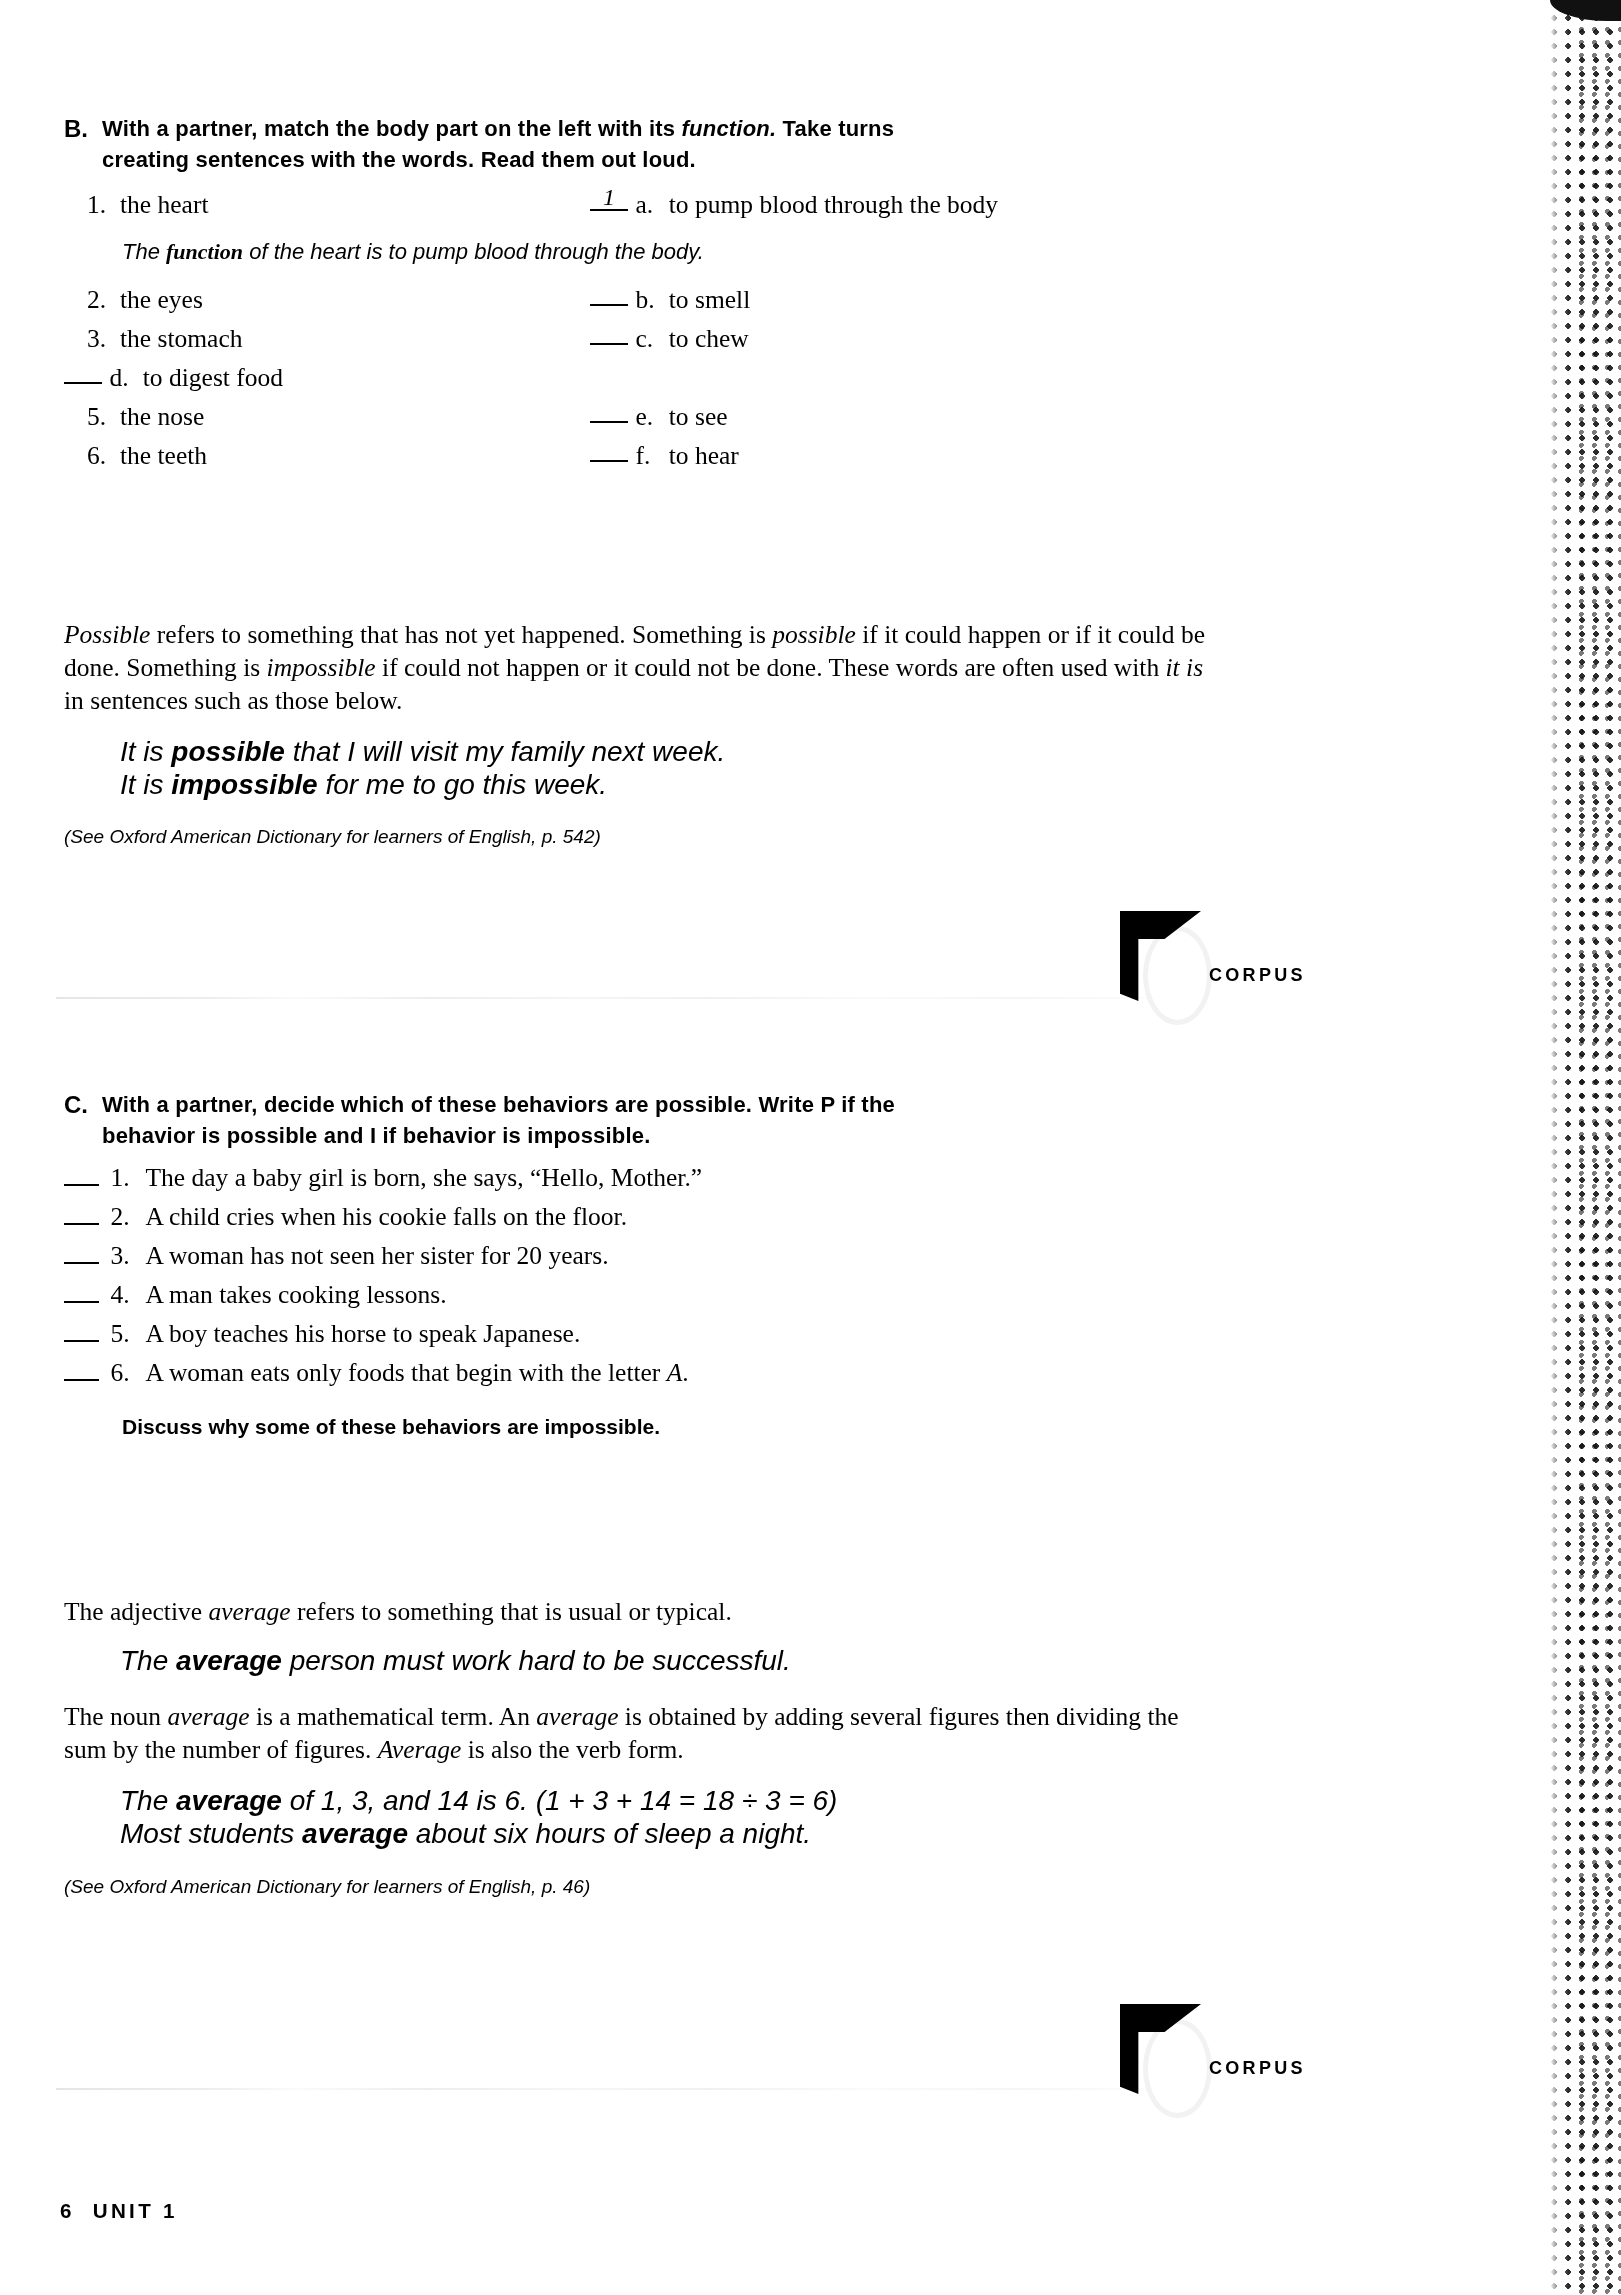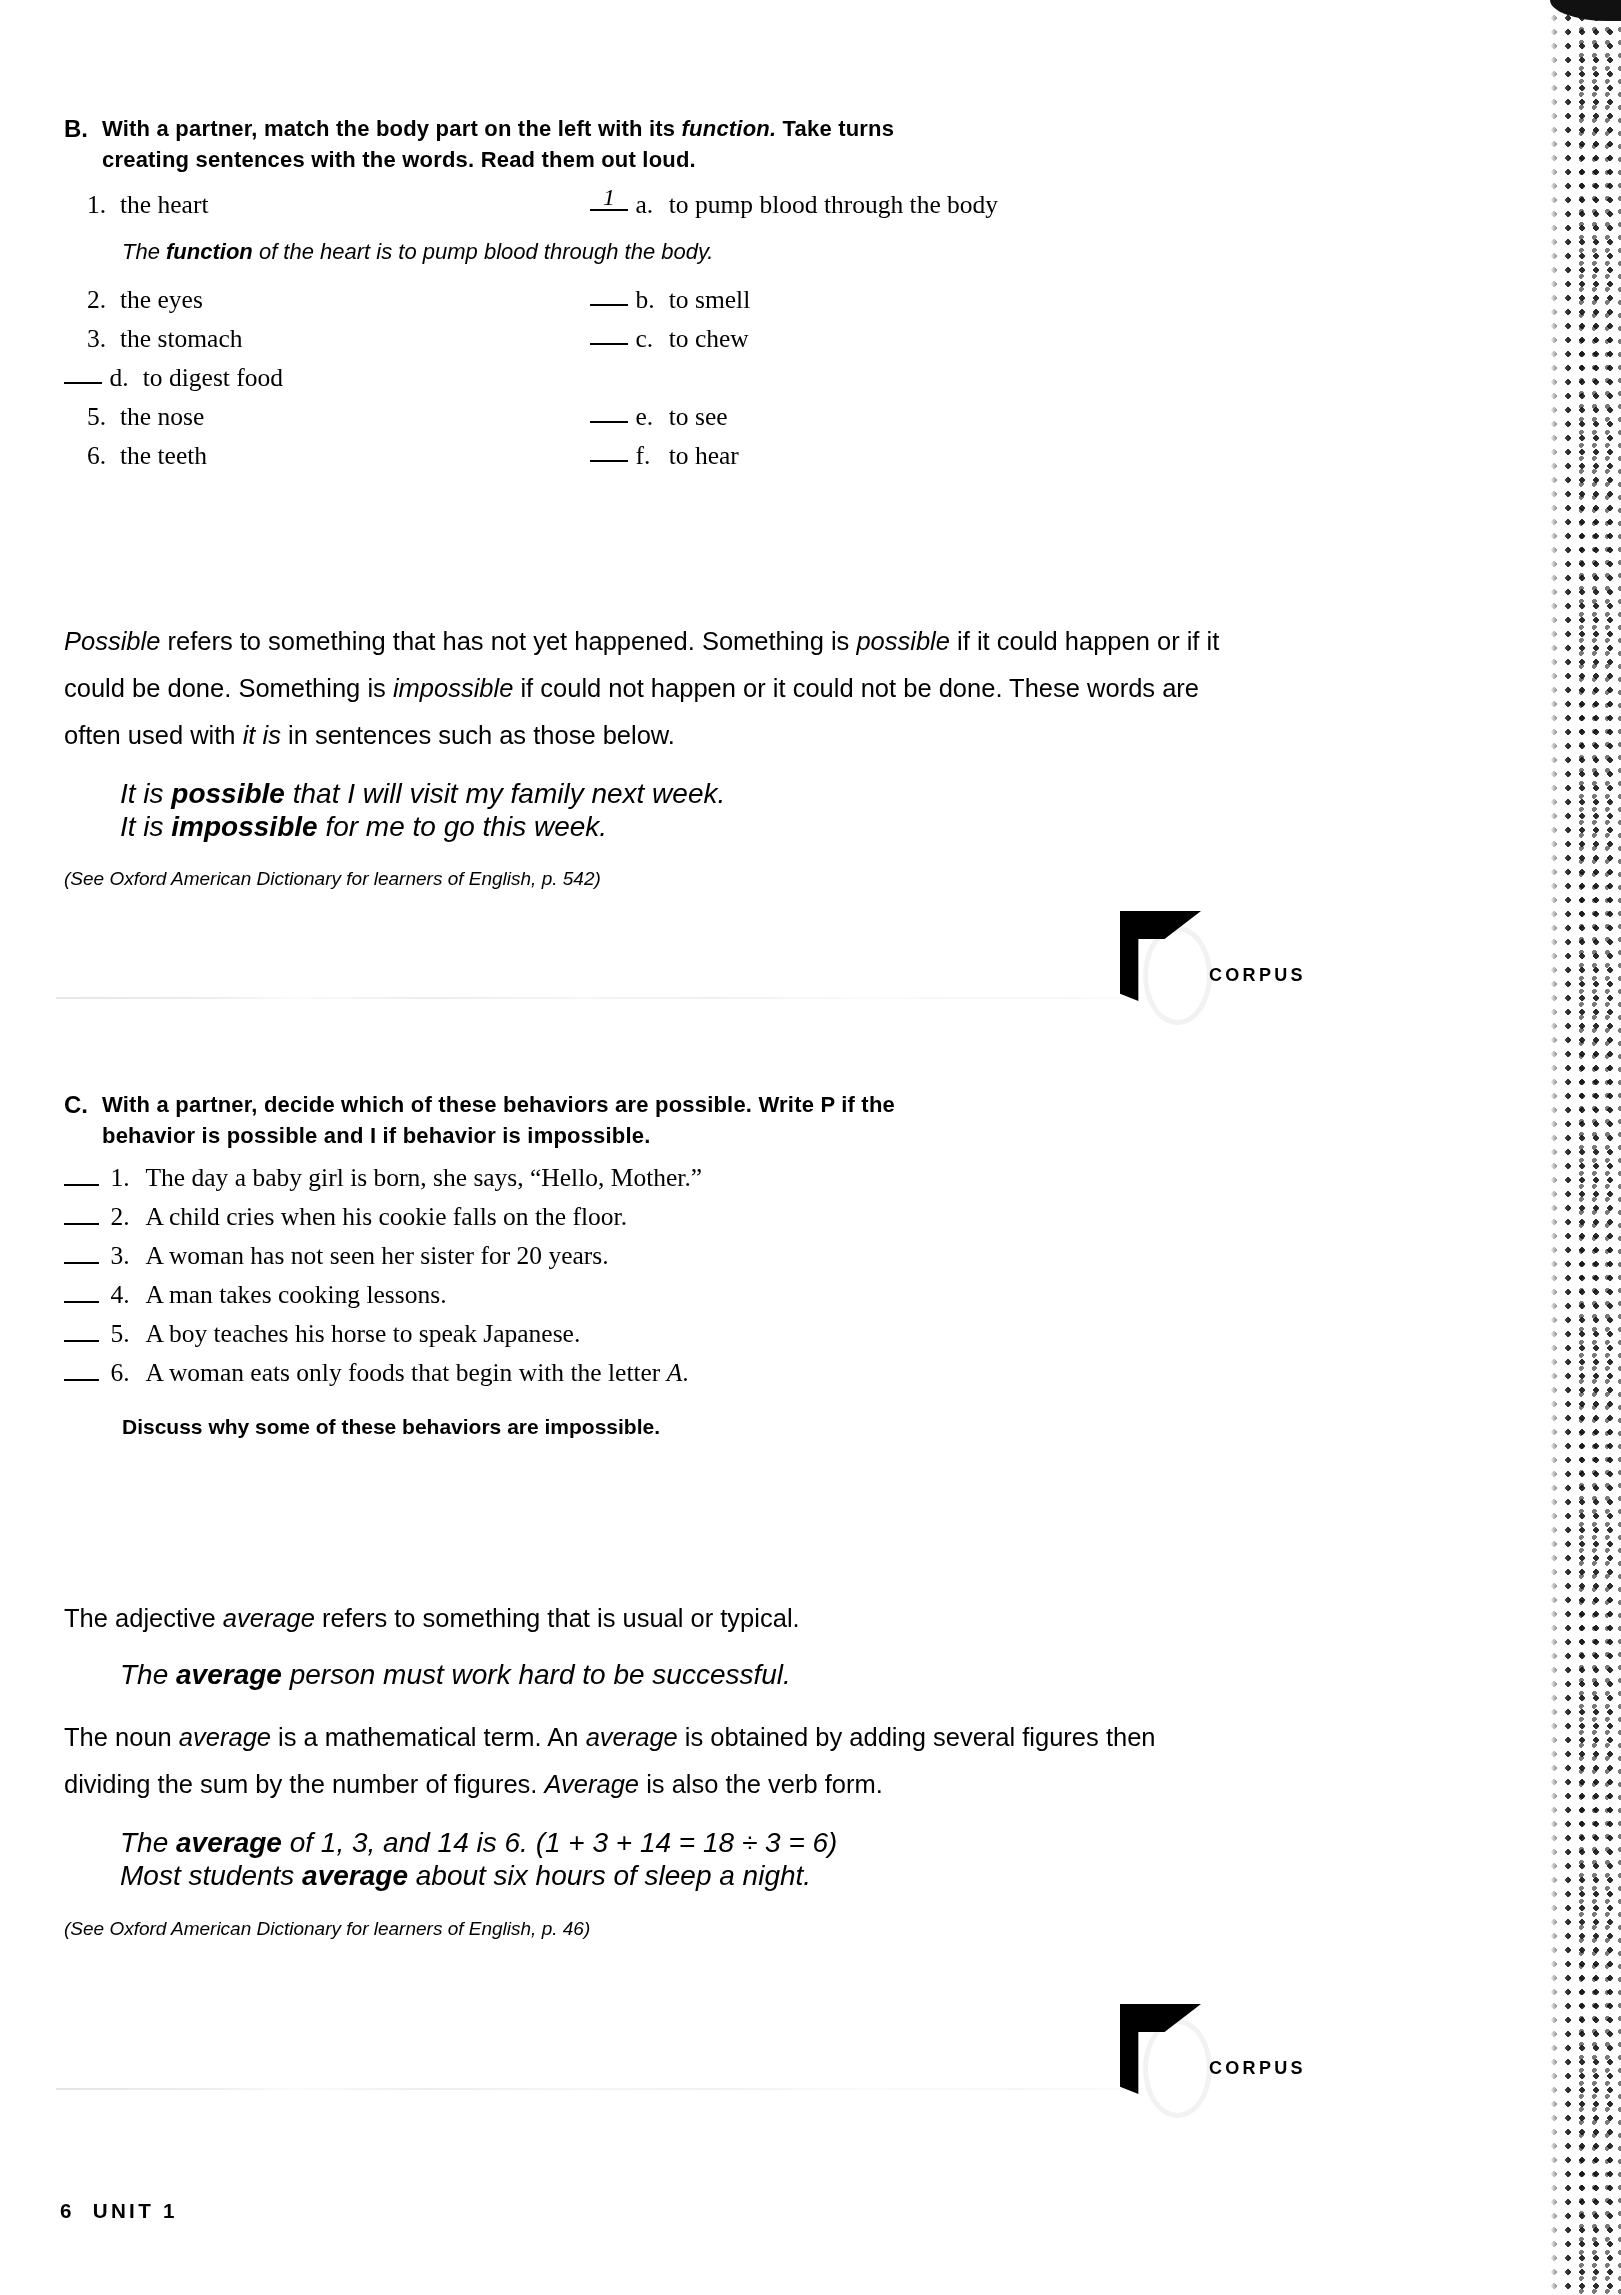--- a/index.html
+++ b/index.html
@@ -102,27 +102,27 @@
   .opt-letter { display: inline-block; min-width: 27px; }
 
   .example-sentence {
     font-family: "Liberation Sans", sans-serif;
     font-style: italic;
     font-size: 22px;
     padding-left: 58px;
     margin-top: 6.6px;
     line-height: 31px;
   }
-  .example-sentence b { font-style: italic; font-weight: bold; }
+  .example-sentence b { font-style: italic; font-weight: bold; font-family: Liberation Serif, serif; }
 
   
   .explain {
-    font-family: Liberation Sans, sans-serif;
+    font-family: Liberation Serif, serif;
     font-size: 25.5px;
-    line-height: 47px;
+    line-height: 33px;
     text-align: left;
   }
   .explain i { font-style: italic; }
 
   .ex-line {
     font-family: "Liberation Sans", sans-serif;
     font-style: italic;
     font-size: 28px;
     line-height: 33px;
     padding-left: 56px;

